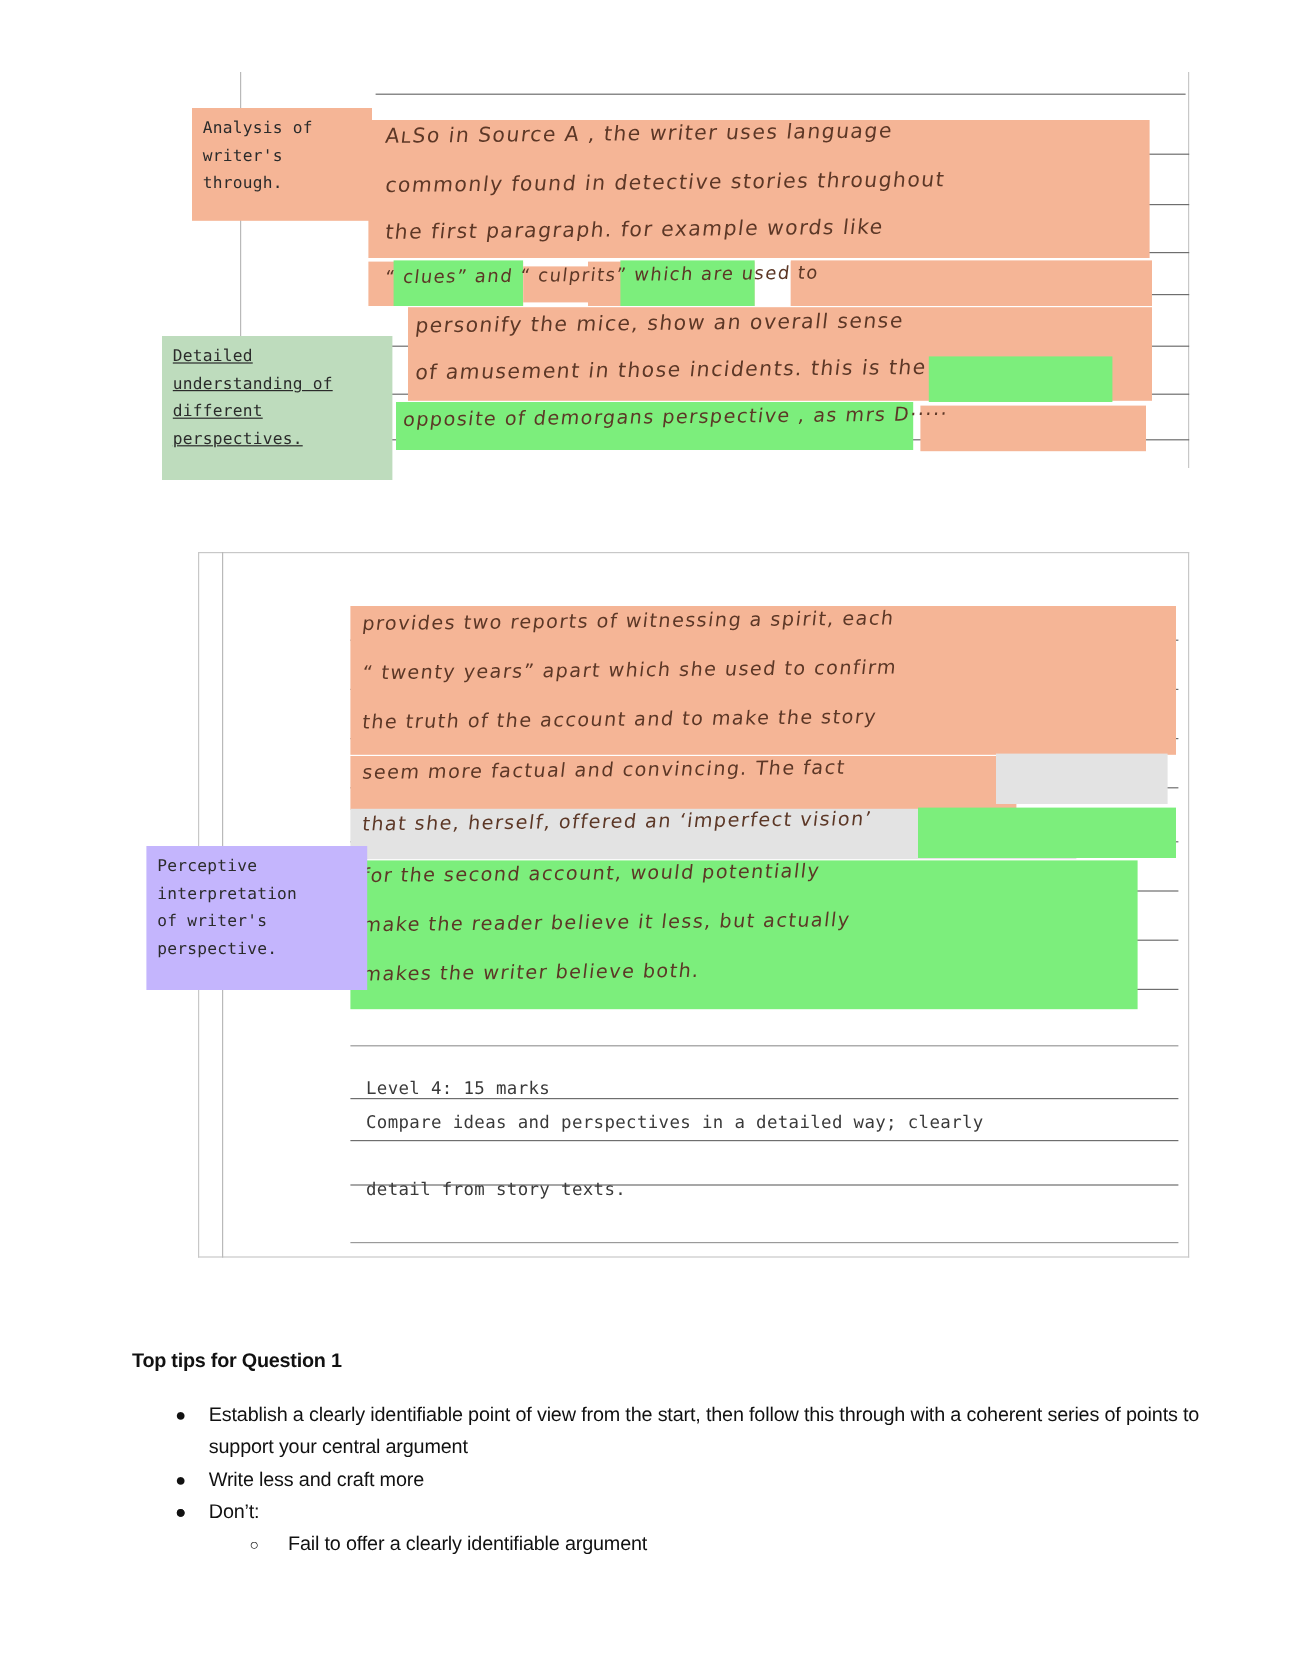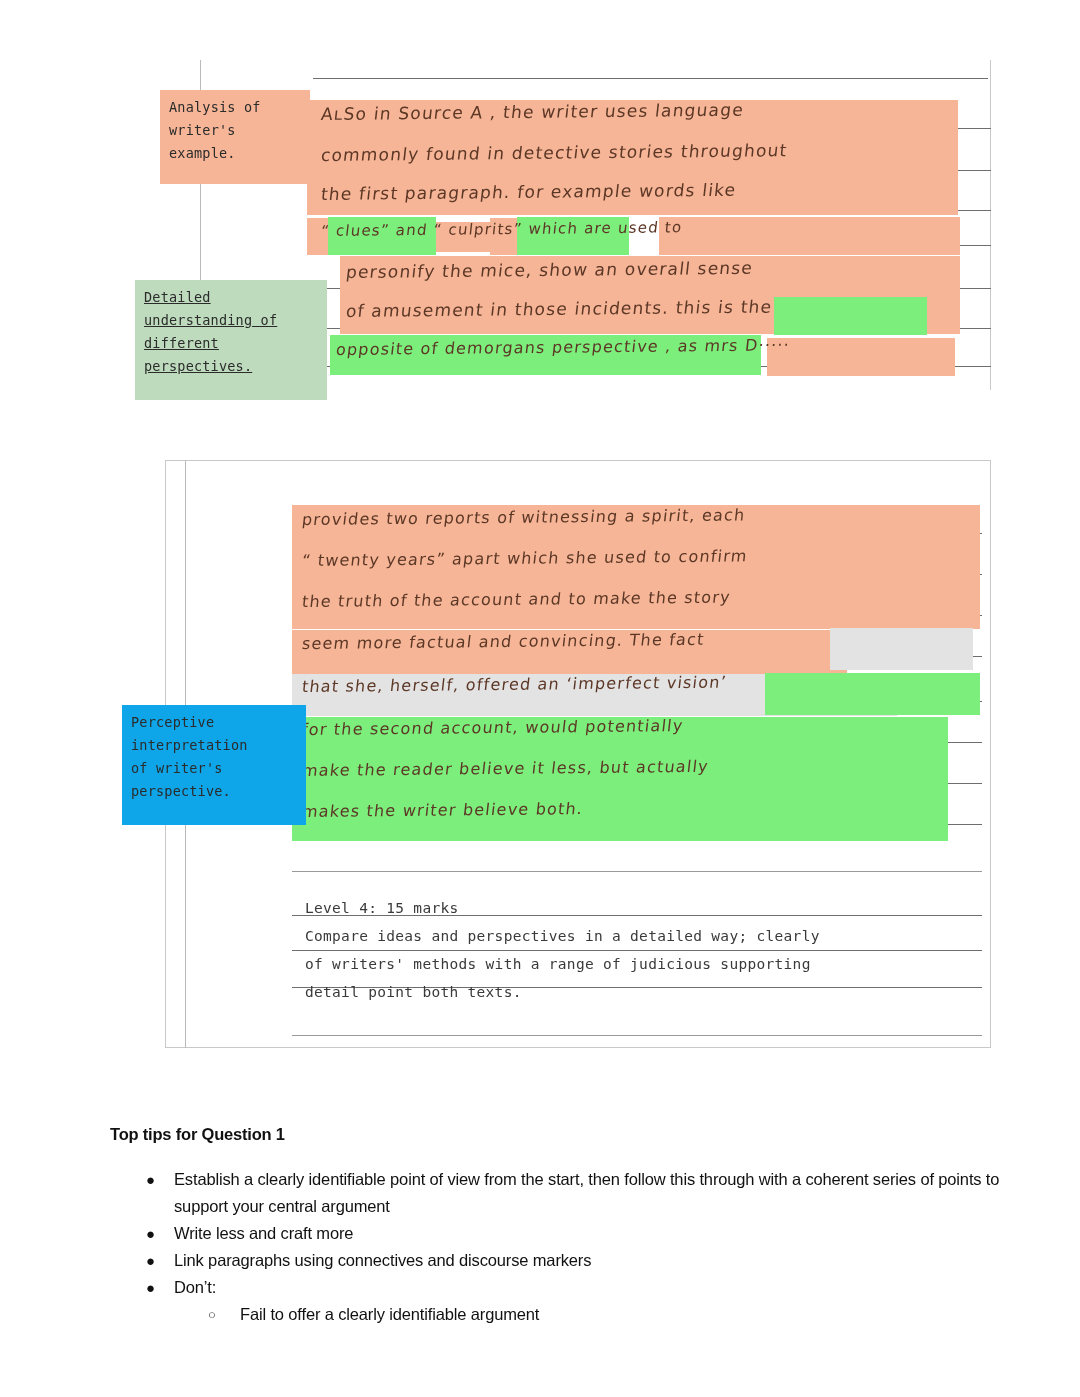--- a/index.html
+++ b/index.html
@@ -31,21 +31,21 @@
     position:absolute;
     font-family:"DejaVu Sans Mono","Liberation Mono",monospace;
     font-size:13.5px;line-height:23px;
     color:#2b2b2b;
     padding:6px 8px 6px 9px;
     white-space:pre-line;
     letter-spacing:0.2px;
   }
   .label-box.orange{background:#f5b596;}
   .label-box.green{background:#bedcbd;}
-  .label-box.gray{background:#0ea5e9;}
+  .label-box.gray{background:#c4b5fd;}
 
   
   .hw{
     position:absolute;
     font-family:"DejaVu Sans","Liberation Sans",sans-serif;
     color:#5c3726;
     font-size:17px;
     letter-spacing:1.2px;
     white-space:nowrap;
     transform:rotate(-0.6deg) skewX(-7deg);
@@ -113,21 +113,21 @@
   <div class="hw" style="left:155px;top:85px;">commonly  found  in detective  stories  throughout</div>
   <div class="hw" style="left:155px;top:124px;">the  first  paragraph.  for example  words  like</div>
   <div class="hw" style="left:155px;top:162px;font-size:15px;">“   clues”   and   “  culprits”        which  are  used  to</div>
   <div class="hw" style="left:180px;top:202px;">personify  the  mice,  show  an  overall  sense</div>
   <div class="hw" style="left:180px;top:241px;">of  amusement  in those  incidents.  this  is  the</div>
   <div class="hw" style="left:170px;top:280px;font-size:16px;">opposite  of  demorgans  perspective ,  as  mrs D·····</div>
 </div>
 
 <div class="label-box orange" style="left:160px;top:90px;width:133px;height:82px;">Analysis of
 writer's
-example.</div>
+through.</div>
 
 <div class="label-box green" style="left:135px;top:280px;width:175px;height:108px;text-decoration:underline;">Detailed
 understanding of
 different
 perspectives.</div>
 
 <div class="scan" id="panel2" style="left:165px;top:460px;width:826px;height:588px;">
 
   <div class="border-t" style="top:0;left:0;"></div>
   <div class="border-l" style="left:0;"></div>
@@ -163,43 +163,41 @@
   <div class="hw" style="left:136px;top:91px;font-size:16px;">“ twenty years” apart  which  she used  to  confirm</div>
   <div class="hw" style="left:136px;top:132px;font-size:16px;">the truth of the   account and to make the   story</div>
   <div class="hw" style="left:136px;top:174px;font-size:16px;">seem more  factual and convincing.  The  fact</div>
   <div class="hw" style="left:136px;top:217px;font-size:16px;">that she,  herself,  offered an  ‘imperfect  vision’</div>
   <div class="hw" style="left:136px;top:260px;font-size:16px;">for  the  second account,  would  potentially</div>
   <div class="hw" style="left:136px;top:301px;font-size:16px;">make  the  reader  believe  it  less,  but  actually</div>
   <div class="hw" style="left:136px;top:342px;font-size:16px;">makes  the  writer  believe  both.</div>
 
   <div class="typed" style="left:140px;top:435px;">Level 4: 15 marks</div>
   <div class="typed" style="left:140px;top:463px;">Compare ideas and perspectives in a detailed way; clearly</div>
-  <div class="typed" style="left:140px;top:491px;">of writers' methods with a range of judicious supporting</div>
-  <div class="typed" style="left:140px;top:519px;">detail point both texts.</div>
+  <div class="typed" style="left:140px;top:519px;">detail from story texts.</div>
 </div>
 
 <div class="label-box gray" style="left:122px;top:705px;width:167px;height:108px;">Perceptive
 interpretation
 of writer's
 perspective.</div>
 
 <div class="tips">
   <h3>Top tips for Question 1</h3>
   <ul>
     <li>
       <span class="bul">●</span>
       <span>Establish a clearly identifiable point of view from the start, then follow this through with a coherent series of points to support your central argument</span>
     </li>
     <li>
       <span class="bul">●</span>
       <span>Write less and craft more</span>
     </li>
     <li>
       <span class="bul">●</span>
-      <span>Link paragraphs using connectives and discourse markers</span>
     </li>
     <li>
       <span class="bul">●</span>
       <span>Don’t:</span>
     </li>
     <li class="sub">
       <span class="bul">○</span>
       <span>Fail to offer a clearly identifiable argument</span>
     </li>
   </ul>

